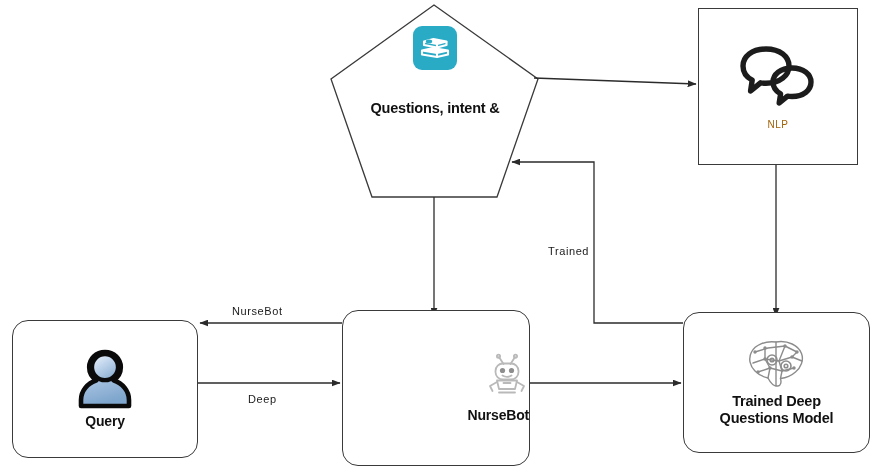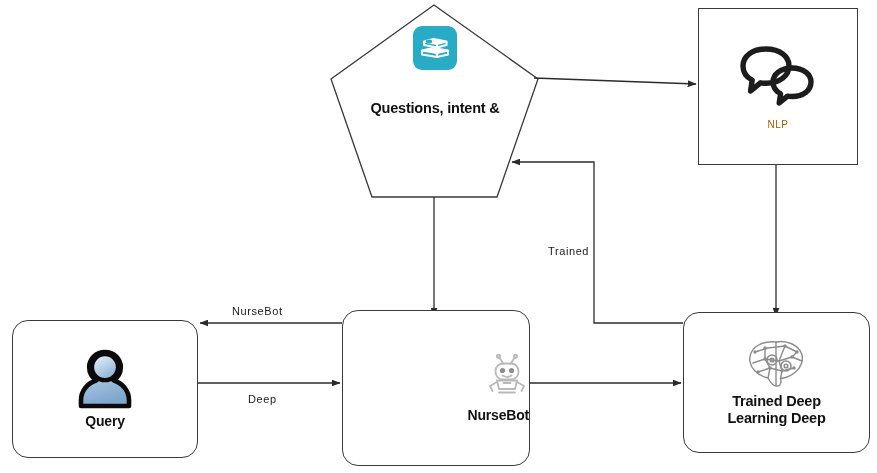--- a/index.html
+++ b/index.html
@@ -229,21 +229,21 @@
         <g fill="none" stroke="#8c8c8c" stroke-width="1.6">
           <circle cx="26" cy="21" r="5"></circle>
           <circle cx="26" cy="21" r="1.8"></circle>
           <circle cx="40" cy="27" r="5"></circle>
           <circle cx="40" cy="27" r="1.8"></circle>
         </g>
       </svg>
     </span>
     <div id="dl-label" class="node-label">
       <div>Trained Deep</div>
-      <div>Learning Deep</div>
+      <div>Questions Model</div>
     </div>
   </div>
 
   <div id="label-response" class="edge-label">NurseBot</div>
   <div id="label-query" class="edge-label">Deep</div>
   <div id="label-intent" class="edge-label">Trained</div>
 
 </div>
 
 </body></html>

